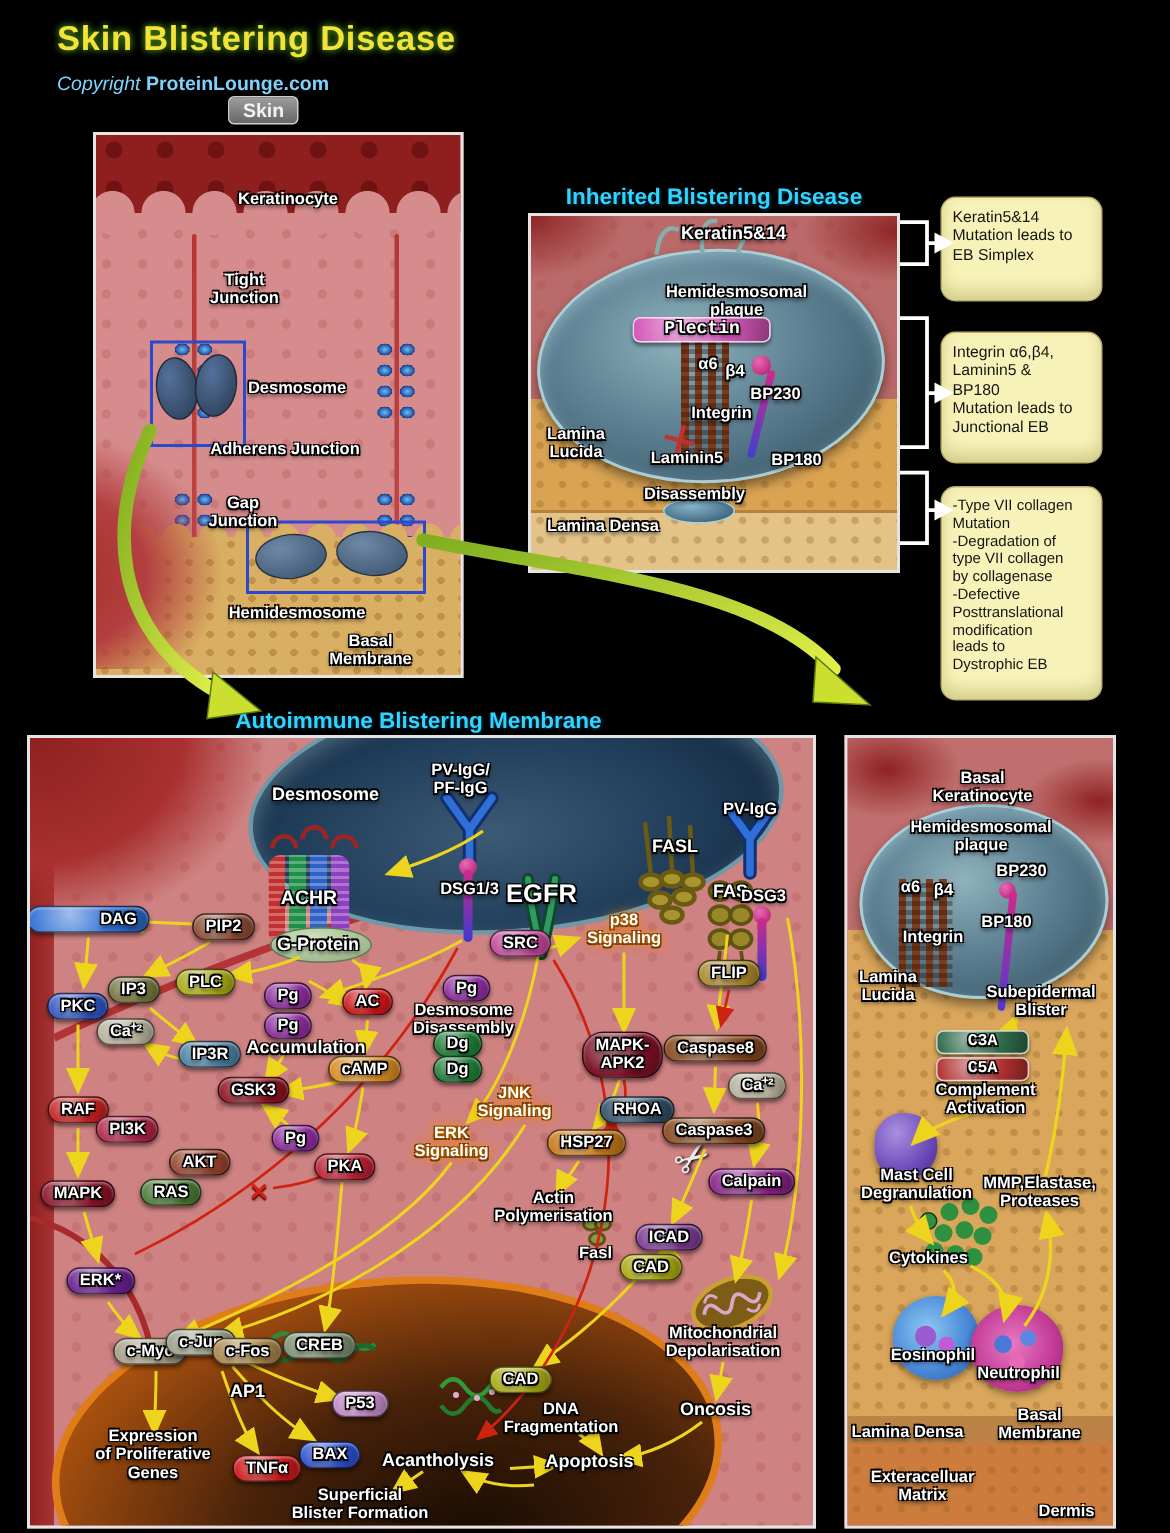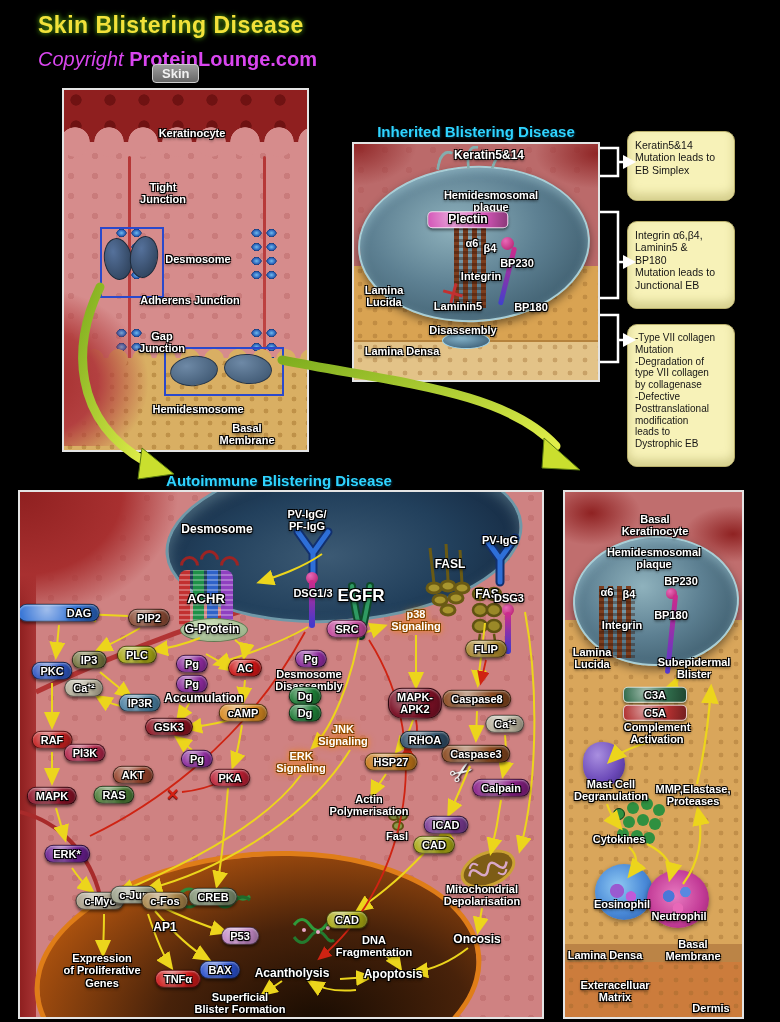--- a/index.html
+++ b/index.html
@@ -7,21 +7,21 @@
        font-family:"Liberation Sans",sans-serif;}
   .panel{position:absolute;border:2px solid #e4e4e4;overflow:hidden;background:#cf8282;}
   .abs{position:absolute;}
   .nodes{position:absolute;inset:0;}
   .nd{position:absolute;transform:translate(-50%,-50%);color:#fff;font-weight:bold;
       font-size:11px;line-height:1.12;text-align:center;white-space:pre-line;
       text-shadow:-1px -1px 0 #000,1px -1px 0 #000,-1px 1px 0 #000,1px 1px 0 #000,0 2px 3px rgba(0,0,0,.75);}
   .nd.oval{padding:2px 8px;border-radius:14px;border:1px solid rgba(0,0,0,.55);
       box-shadow:0 2px 3px rgba(0,0,0,.5),inset 0 1px 2px rgba(255,255,255,.45);}
   .nd.chip{padding:1px 20px;border-radius:5px;border:1px solid rgba(255,255,255,.75);
-      box-shadow:0 2px 3px rgba(0,0,0,.5);}
+      box-shadow:0 2px 3px rgba(0,0,0,.5);font-family:Liberation Mono, monospace;}
   .nd.glow{text-shadow:0 0 5px #ff8c00,0 0 9px #ff8c00,-1px -1px 0 #3a1c00,1px -1px 0 #3a1c00,-1px 1px 0 #3a1c00,1px 1px 0 #3a1c00;}
   .ptitle{position:absolute;color:#2fd4ff;font-weight:bold;font-size:15px;text-align:center;
       text-shadow:1px 1px 2px #003044;}
   .beads{background-image:radial-gradient(ellipse 45% 38% at 50% 50%,#6ebcf0 0%,#2d62b8 55%,#163a75 74%,rgba(0,0,0,0) 76%);
       background-size:15px 14px;}
   .ibars{background:repeating-linear-gradient(0deg,rgba(50,18,4,.38) 0 3px,rgba(0,0,0,0) 3px 6px),
       repeating-linear-gradient(90deg,#7c3d1e 0 5px,rgba(0,0,0,0) 5px 9px);}
   .bigoval{border-radius:50%;
       background:radial-gradient(ellipse at 42% 38%,#8fb2bd 0%,#5d8092 45%,#2f4c5c 100%);
       border:2px solid #a8ced6;
@@ -32,21 +32,21 @@
       border-radius:10px;color:#151515;font-size:10.5px;line-height:1.18;padding:7px 5px 5px 7px;
       white-space:pre-line;box-shadow:inset 0 -6px 10px rgba(150,140,60,.35);}
   svg{position:absolute;overflow:visible;}
   .arrows{left:0;top:0;pointer-events:none;}
 </style>
 </head>
 <body>
 
 <div class="abs" style="left:38px;top:12px;font-size:23px;font-weight:bold;color:#f2e23a;letter-spacing:.5px;
             text-shadow:0 0 6px #3f7a10,0 0 4px #3f7a10,2px 2px 2px #000;">Skin Blistering Disease</div>
-<div class="abs" style="left:38px;top:48px;font-size:20px;color:#d946ef;">
+<div class="abs" style="left:38px;top:48px;font-size:13px;color:#7dd3fc;">
   <span style="font-style:italic;">Copyright</span>
   <span style="font-weight:bold;">ProteinLounge.com</span>
 </div>
 <div class="abs" style="left:152px;top:64px;padding:1px 9px;background:linear-gradient(#9d9d9d,#676767);
             border:1px solid #cfcfcf;border-radius:4px;color:#f2f2f2;font-weight:bold;font-size:13px;">Skin</div>
 
 <div class="panel" id="skin-panel" style="left:62px;top:88px;width:243px;height:360px;background:#d68c8c;">
   <div class="abs speck-pink" style="inset:0;"></div>
   <div class="abs" style="left:0;top:0;width:100%;height:52px;background:#8f1f1f;
               background-image:radial-gradient(circle 9px at 12px 10px,rgba(90,10,10,.6) 60%,rgba(0,0,0,0) 65%);background-size:34px 26px;"></div>
@@ -137,21 +137,21 @@
  Mutation
 -Degradation of
  type VII collagen
  by collagenase
 -Defective
  Posttranslational
  modification
  leads to
  Dystrophic EB</div>
 
-<div class="ptitle" style="left:18px;top:472px;width:522px;">Autoimmune Blistering Disease</div>
+<div class="ptitle" style="left:18px;top:472px;width:522px;">Autoimmune Blistering Membrane</div>
 <div class="panel" id="autoimmune-panel" style="left:18px;top:490px;width:522px;height:525px;">
   <div class="abs speck-pink" style="inset:0;"></div>
   <div class="abs" style="left:0;top:0;width:16px;height:100%;background:linear-gradient(90deg,#8f2020,#a83434);"></div>
   <div class="abs" style="left:0;top:0;width:160px;height:130px;background:radial-gradient(ellipse at 0% 0%,#8f2020 0%,#a83030 45%,rgba(0,0,0,0) 70%);"></div>
   <svg class="arrows" width="522" height="525" viewBox="0 0 522 525">
     <path d="M16,200 C120,150 200,125 258,108" stroke="#b23434" stroke-width="5" fill="none"></path>
     <path d="M0,320 C40,330 70,362 80,404" stroke="#a82a2a" stroke-width="4" fill="none"></path>
   </svg>
   <div class="abs" style="left:14px;top:360px;width:438px;height:236px;border-radius:50%;transform:rotate(-5deg);
               border:5px solid #df7d18;

